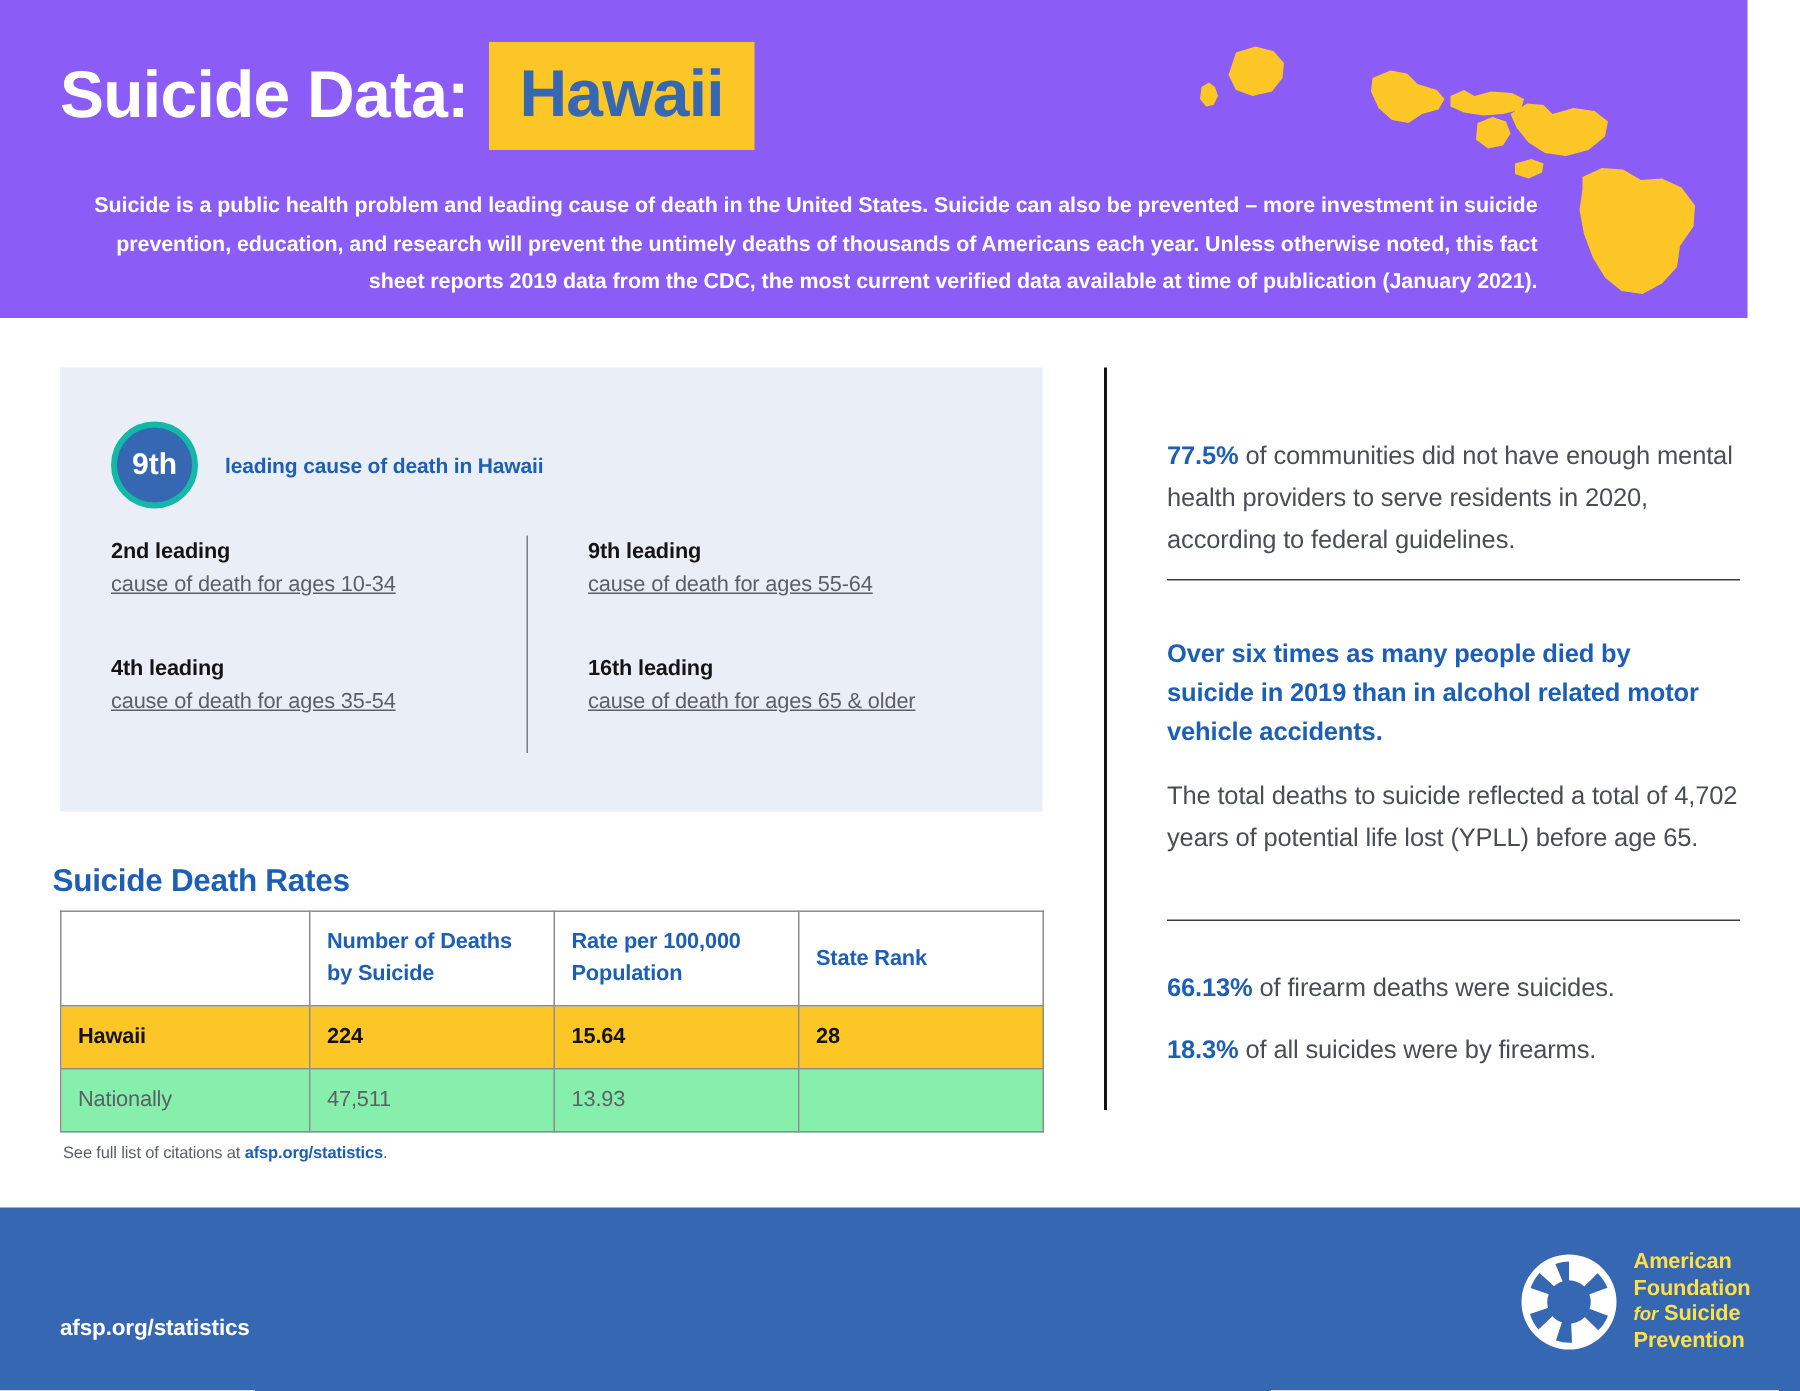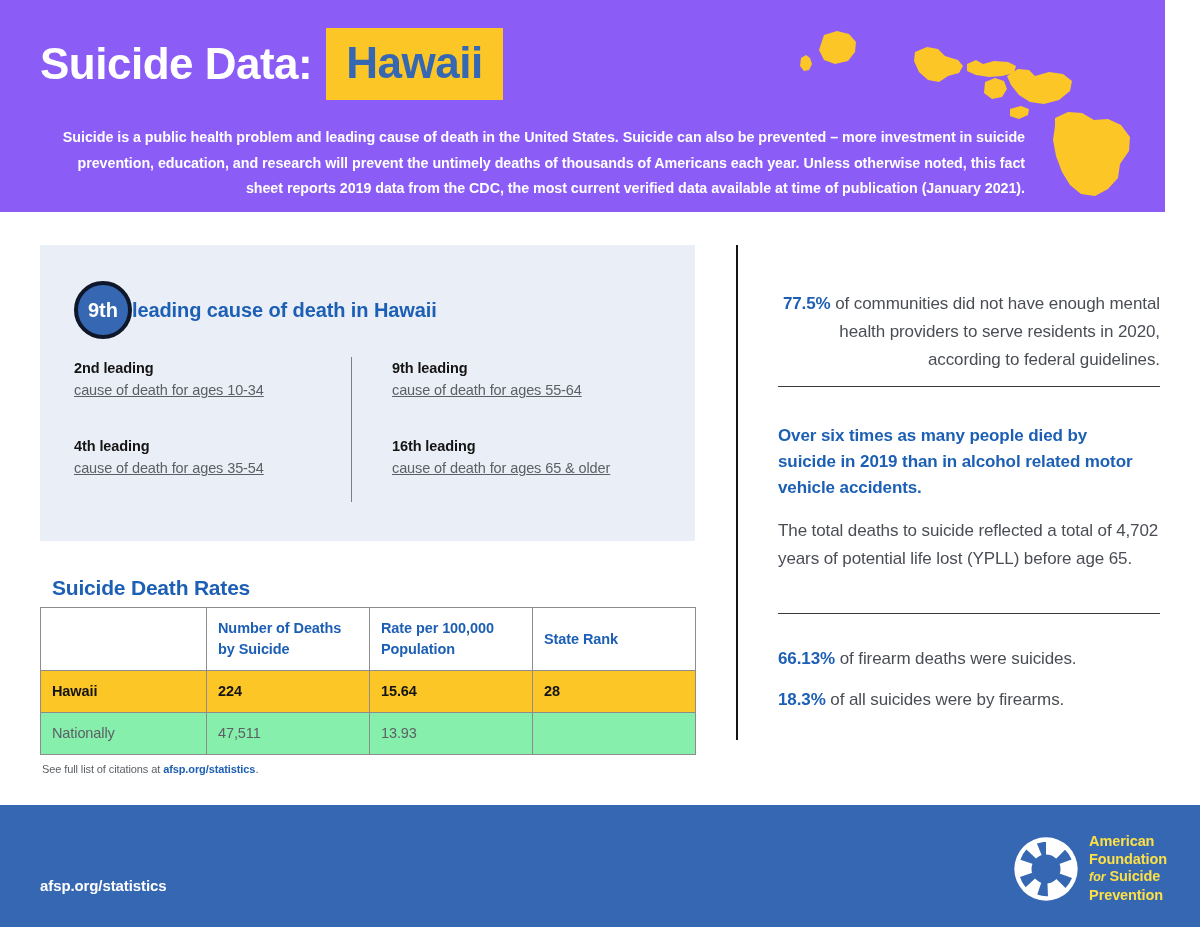--- a/index.html
+++ b/index.html
@@ -53,26 +53,27 @@
     position: absolute; left: 40px; top: 245px;
     width: 655px; height: 296px;
     background: #EAEEF6;
   }
   .badge-row {
     position: absolute; left: 34px; top: 36px;
     display: flex; align-items: center;
   }
   .badge {
     width: 58px; height: 58px; border-radius: 50%;
-    background: #3567B2; border: 4px solid #0f172a;
+    background: #3567B2; border: 4px solid #14b8a6;
     display: flex; align-items: center; justify-content: center;
     color: #fff; font-size: 20px; font-weight: bold;
   }
   .badge-text {
-    color: #1C5FB4; font-size: 20px; font-weight: bold;
+    margin-left: 18px;
+    color: #1C5FB4; font-size: 14px; font-weight: bold;
     letter-spacing: -0.1px;
   }
   .stats-grid {
     position: absolute; left: 34px; top: 112px;
     width: 588px; height: 145px;
     display: grid; grid-template-columns: 277px 1px 310px;
   }
   .stats-col { display: flex; flex-direction: column; }
   .stats-col.right { padding-left: 40px; }
   .v-divider { background: #7A7F87; width: 1px; height: 145px; }
@@ -81,21 +82,21 @@
     color: #141414; font-size: 14.5px; font-weight: bold;
     line-height: 22px; letter-spacing: -0.1px;
   }
   .stat-sub {
     color: #5C6066; font-size: 14.5px; font-weight: normal;
     line-height: 22px; letter-spacing: -0.1px; text-decoration: underline;
   }
 
   
   .table-title {
-    position: absolute; left: 52px; top: 576px;
+    position: absolute; left: 35px; top: 576px;
     color: #1C5FB4; font-size: 21px; font-weight: bold;
     letter-spacing: -0.2px;
   }
   table.rates {
     position: absolute; left: 40px; top: 607px;
     width: 655px; border-collapse: collapse;
     table-layout: fixed;
   }
   table.rates col.c0 { width: 166px; }
   table.rates col.c1 { width: 163px; }
@@ -139,21 +140,21 @@
     color: #4A4E54; font-size: 17px; line-height: 28px;
     letter-spacing: -0.1px; font-weight: normal;
   }
   .rc-text .hl { color: #1C5FB4; font-weight: bold; }
   .rc-head {
     color: #1C5FB4; font-size: 17px; font-weight: bold;
     line-height: 26px; letter-spacing: -0.1px;
   }
   .hr-line { height: 1px; background: #3A3A3A; width: 382px; }
 
-  .rc-p1  { position: absolute; left: 0; top: 45px; width: 382px; text-align: right; }
+  .rc-p1  { position: absolute; left: 0; top: 45px; width: 382px; }
   .rc-hr1 { position: absolute; left: 0; top: 141px; }
   .rc-p2  { position: absolute; left: 0; top: 178px; width: 370px; }
   .rc-p3  { position: absolute; left: 0; top: 272px; width: 382px; }
   .rc-hr2 { position: absolute; left: 0; top: 368px; }
   .rc-p4  { position: absolute; left: 0; top: 400px; width: 382px; }
   .rc-p5  { position: absolute; left: 0; top: 441px; width: 382px; }
 
   
   .footer {
     position: absolute; left: 0; top: 805px; width: 1200px; height: 122px;

